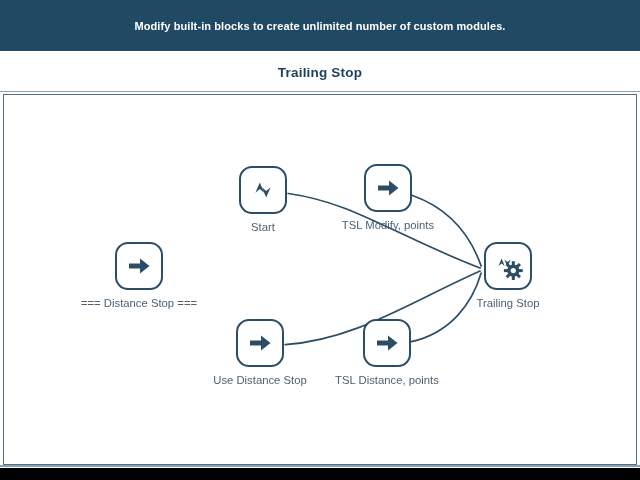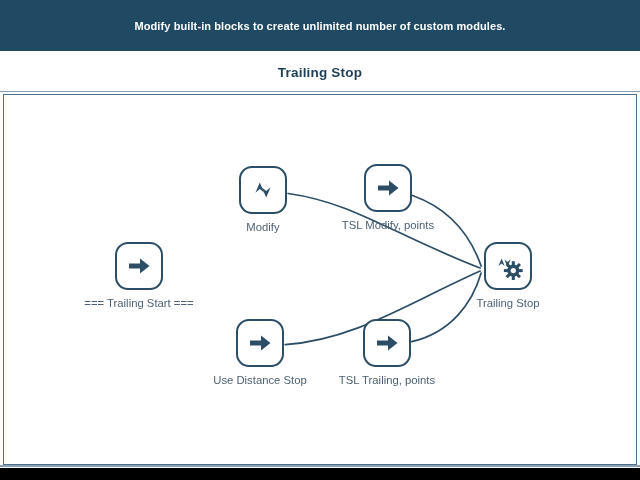--- a/index.html
+++ b/index.html
@@ -156,33 +156,33 @@
       </g>
     </svg>
 
     <div class="node" style="left:135px; top:171px;">
       <div class="node-box">
         <svg width="30" height="30" viewBox="0 0 30 30">
           <path d="M 5 15 L 19 15" stroke="#2b4e66" stroke-width="5" stroke-linecap="butt" fill="none"></path>
           <path d="M 16 7.5 L 25.5 15 L 16 22.5 Z" fill="#2b4e66"></path>
         </svg>
       </div>
-      <div class="node-label">=== Trailing Start ===</div>
+      <div class="node-label">=== Distance Stop ===</div>
     </div>
 
     <div class="node" style="left:259px; top:95px;">
       <div class="node-box">
         <svg width="30" height="30" viewBox="0 0 30 30">
           <g fill="#2b4e66">
             <path d="M 18.2 3 L 18.2 16 L 22.6 12.2 L 18.2 22.5 L 13.8 12.2 L 18.2 16 Z"></path>
             <path d="M 11.8 27 L 11.8 14 L 7.4 17.8 L 11.8 7.5 L 16.2 17.8 L 11.8 14 Z"></path>
           </g>
         </svg>
       </div>
-      <div class="node-label">Modify</div>
+      <div class="node-label">Start</div>
     </div>
 
     <div class="node" style="left:384px; top:93px;">
       <div class="node-box">
         <svg width="30" height="30" viewBox="0 0 30 30">
           <path d="M 5 15 L 19 15" stroke="#2b4e66" stroke-width="5" stroke-linecap="butt" fill="none"></path>
           <path d="M 16 7.5 L 25.5 15 L 16 22.5 Z" fill="#2b4e66"></path>
         </svg>
       </div>
       <div class="node-label">TSL Modify, points</div>
@@ -198,21 +198,21 @@
       <div class="node-label">Use Distance Stop</div>
     </div>
 
     <div class="node" style="left:383px; top:248px;">
       <div class="node-box">
         <svg width="30" height="30" viewBox="0 0 30 30">
           <path d="M 5 15 L 19 15" stroke="#2b4e66" stroke-width="5" stroke-linecap="butt" fill="none"></path>
           <path d="M 16 7.5 L 25.5 15 L 16 22.5 Z" fill="#2b4e66"></path>
         </svg>
       </div>
-      <div class="node-label" style="width:110px; left:-55px;">TSL Trailing, points</div>
+      <div class="node-label" style="width:110px; left:-55px;">TSL Distance, points</div>
     </div>
 
     <div class="node" style="left:504px; top:171px;">
       <div class="node-box">
         <svg width="32" height="32" viewBox="0 0 32 32">
           <g fill="#2b4e66">
             <path d="M 15.5 3 L 15.5 12 L 18.6 9.4 L 15.5 17 L 12.4 9.4 L 15.5 12 Z"></path>
             <path d="M 9.6 22.5 L 9.6 13.5 L 6.5 16.1 L 9.6 8.5 L 12.7 16.1 L 9.6 13.5 Z"></path>
           </g>
           <g transform="translate(21.3,20.6)">

